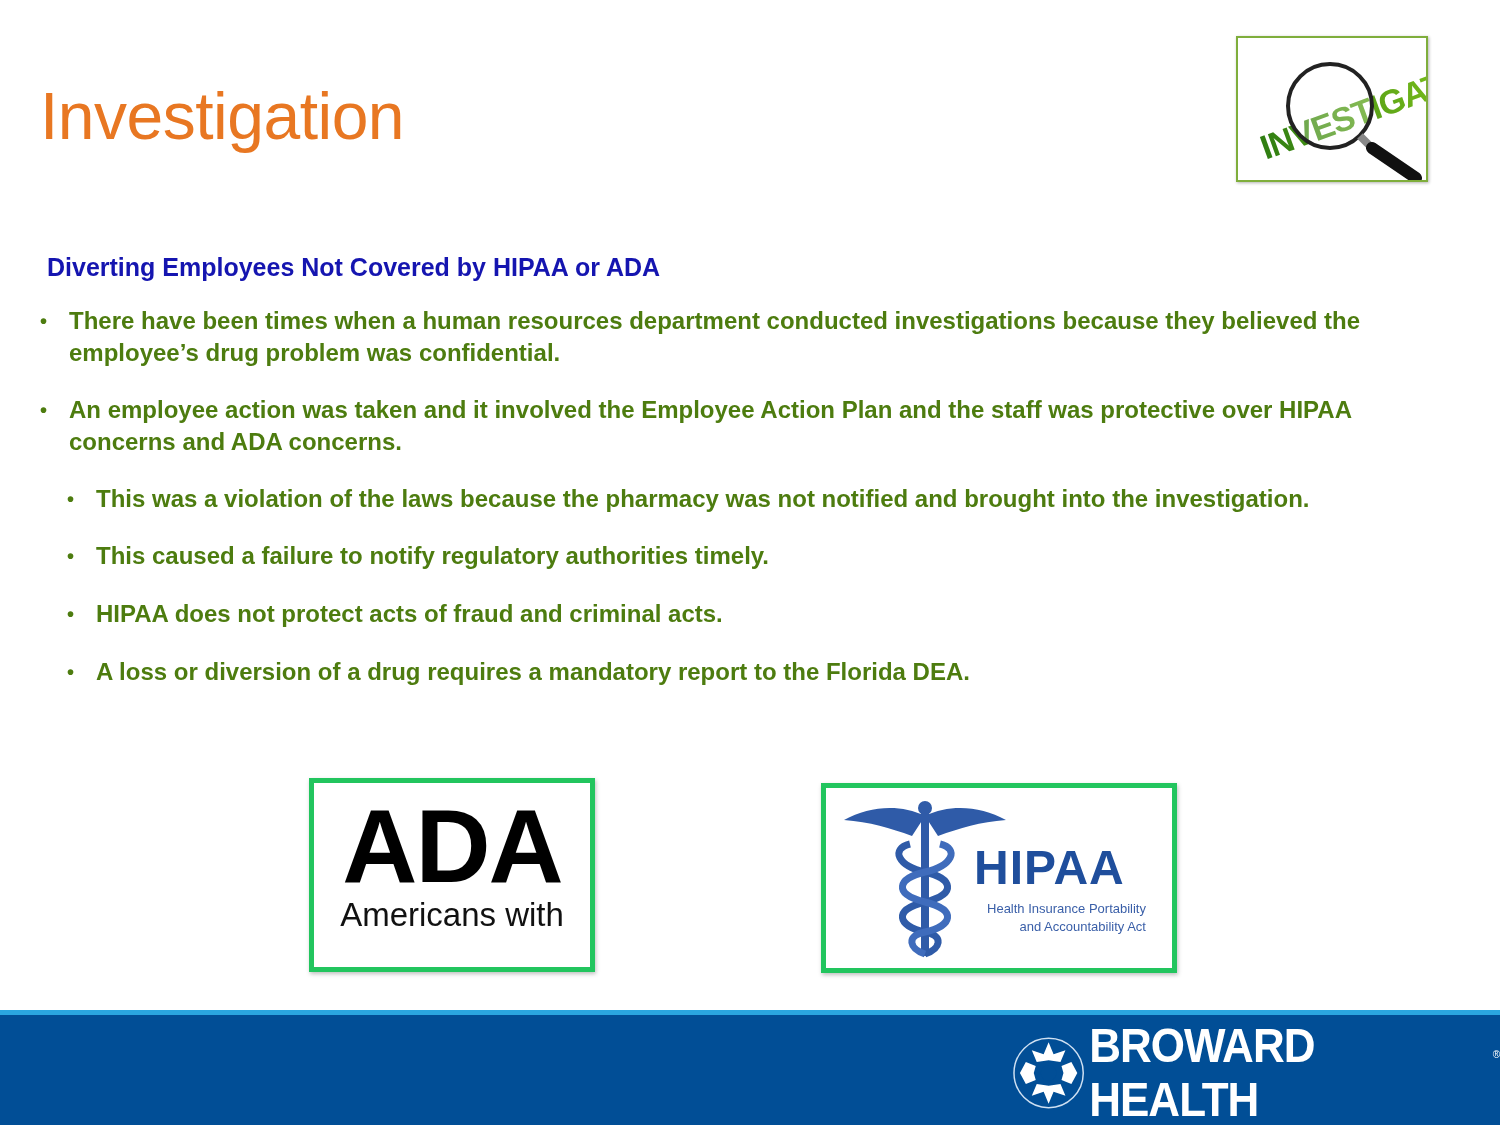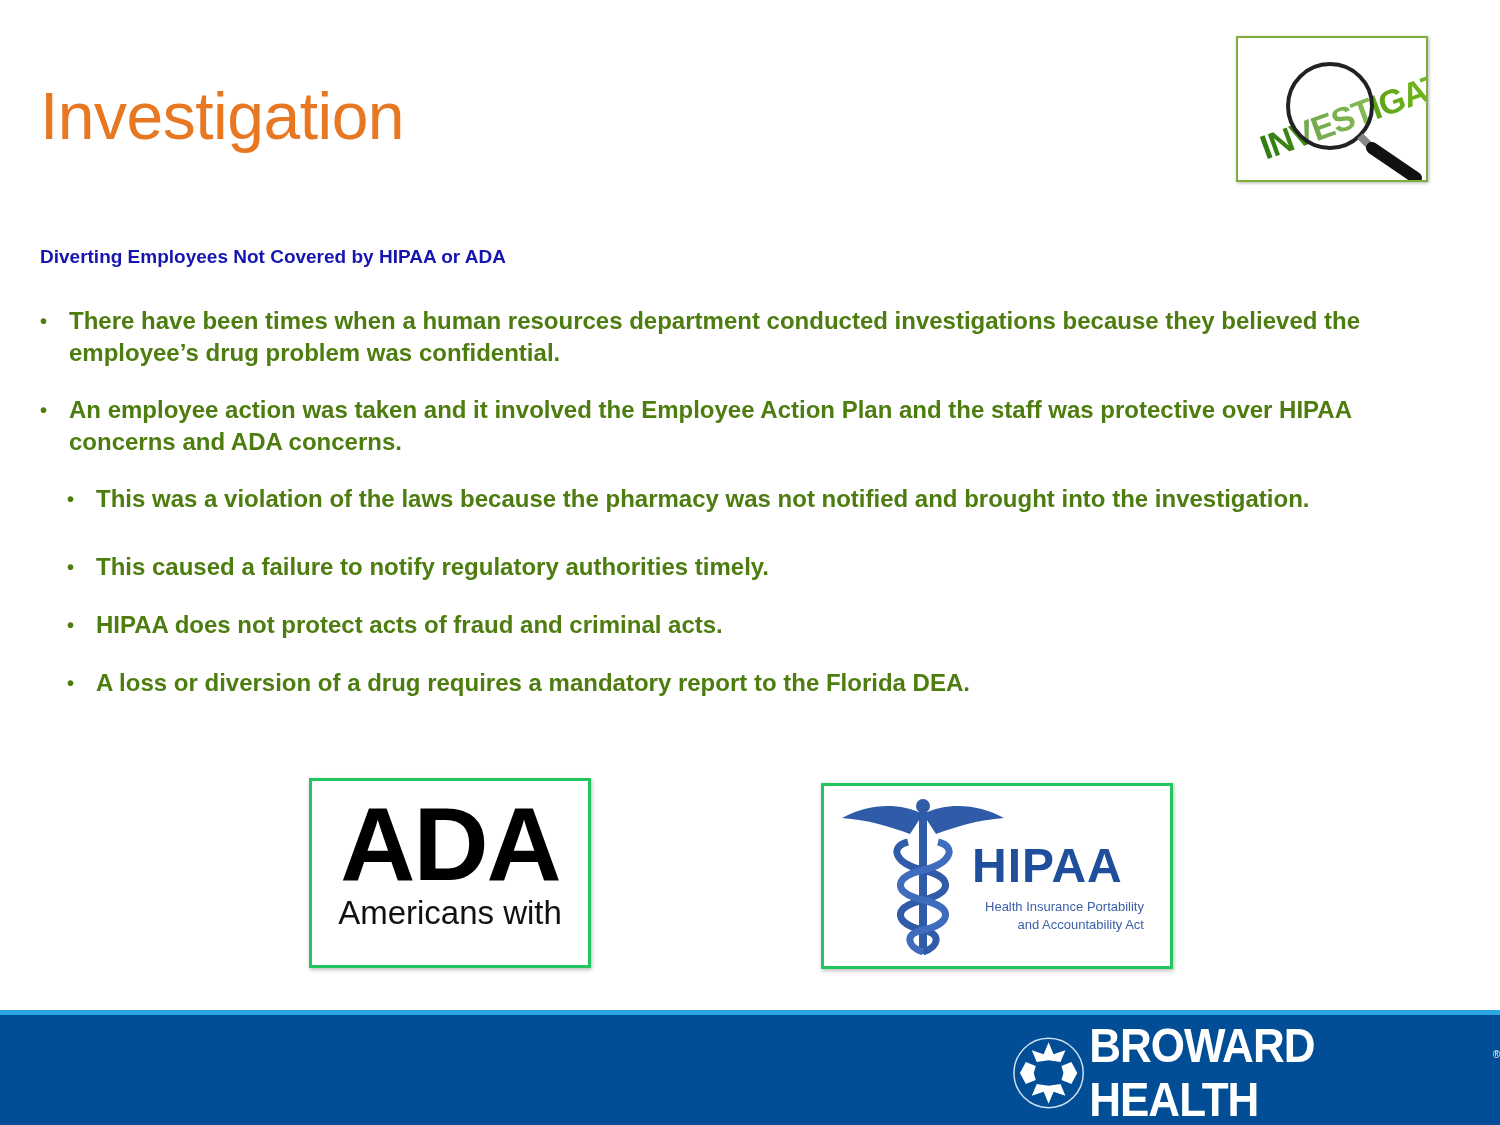--- a/index.html
+++ b/index.html
@@ -13,34 +13,34 @@
       font-size: 66px; font-weight: normal; color: #e87722;
       letter-spacing: -0.5px; margin: 0;
     }
     .investigate-img {
       position: absolute; left: 1236px; top: 36px; width: 188px; height: 142px;
       border: 2px solid #7fae3c; background: #fff;
       box-shadow: 1px 1px 3px rgba(0,0,0,0.3);
     }
     .subtitle {
       position: absolute; left: 40px; top: 246px;
-      font-size: 19px; font-weight: bold; color: #1515b0; margin: 0;
+      font-size: 25px; font-weight: bold; color: #1515b0; margin: 7px;
     }
     .bullets { position: absolute; left: 40px; top: 305px; width: 1420px; margin: 0; padding: 0; list-style: none; }
     .bullet {
       position: relative; font-size: 24px; font-weight: bold; color: #4d7c0f;
       line-height: 32px; padding-left: 29px; margin: 0 0 25px 0;
     }
     .bullet::before {
       content: "•"; position: absolute; left: 0; top: 0; font-size: 20px;
     }
-    .bullet.sub { margin-left: 27px; margin-bottom: 36px; }
+    .bullet.sub { margin-left: 27px; margin-bottom: 25px; }
     .bullet.sub.single { margin-bottom: 26px; }
     .logo-box {
-      position: absolute; background: #fff; border: 3px solid #22c55e;
+      position: absolute; background: #fff; border: 5px solid #22c55e;
       box-shadow: 1px 2px 4px rgba(0,0,0,0.25);
     }
     .ada-box { left: 309px; top: 778px; width: 276px; height: 184px; }
     .ada-big {
       position: absolute; left: 0; right: 0; top: 8px; text-align: center;
       font-size: 104px; font-weight: bold; color: #000; letter-spacing: -2px; line-height: 110px;
     }
     .ada-small {
       position: absolute; left: 0; right: 0; top: 118px; text-align: center;
       font-size: 33px; color: #111; line-height: 28px;

